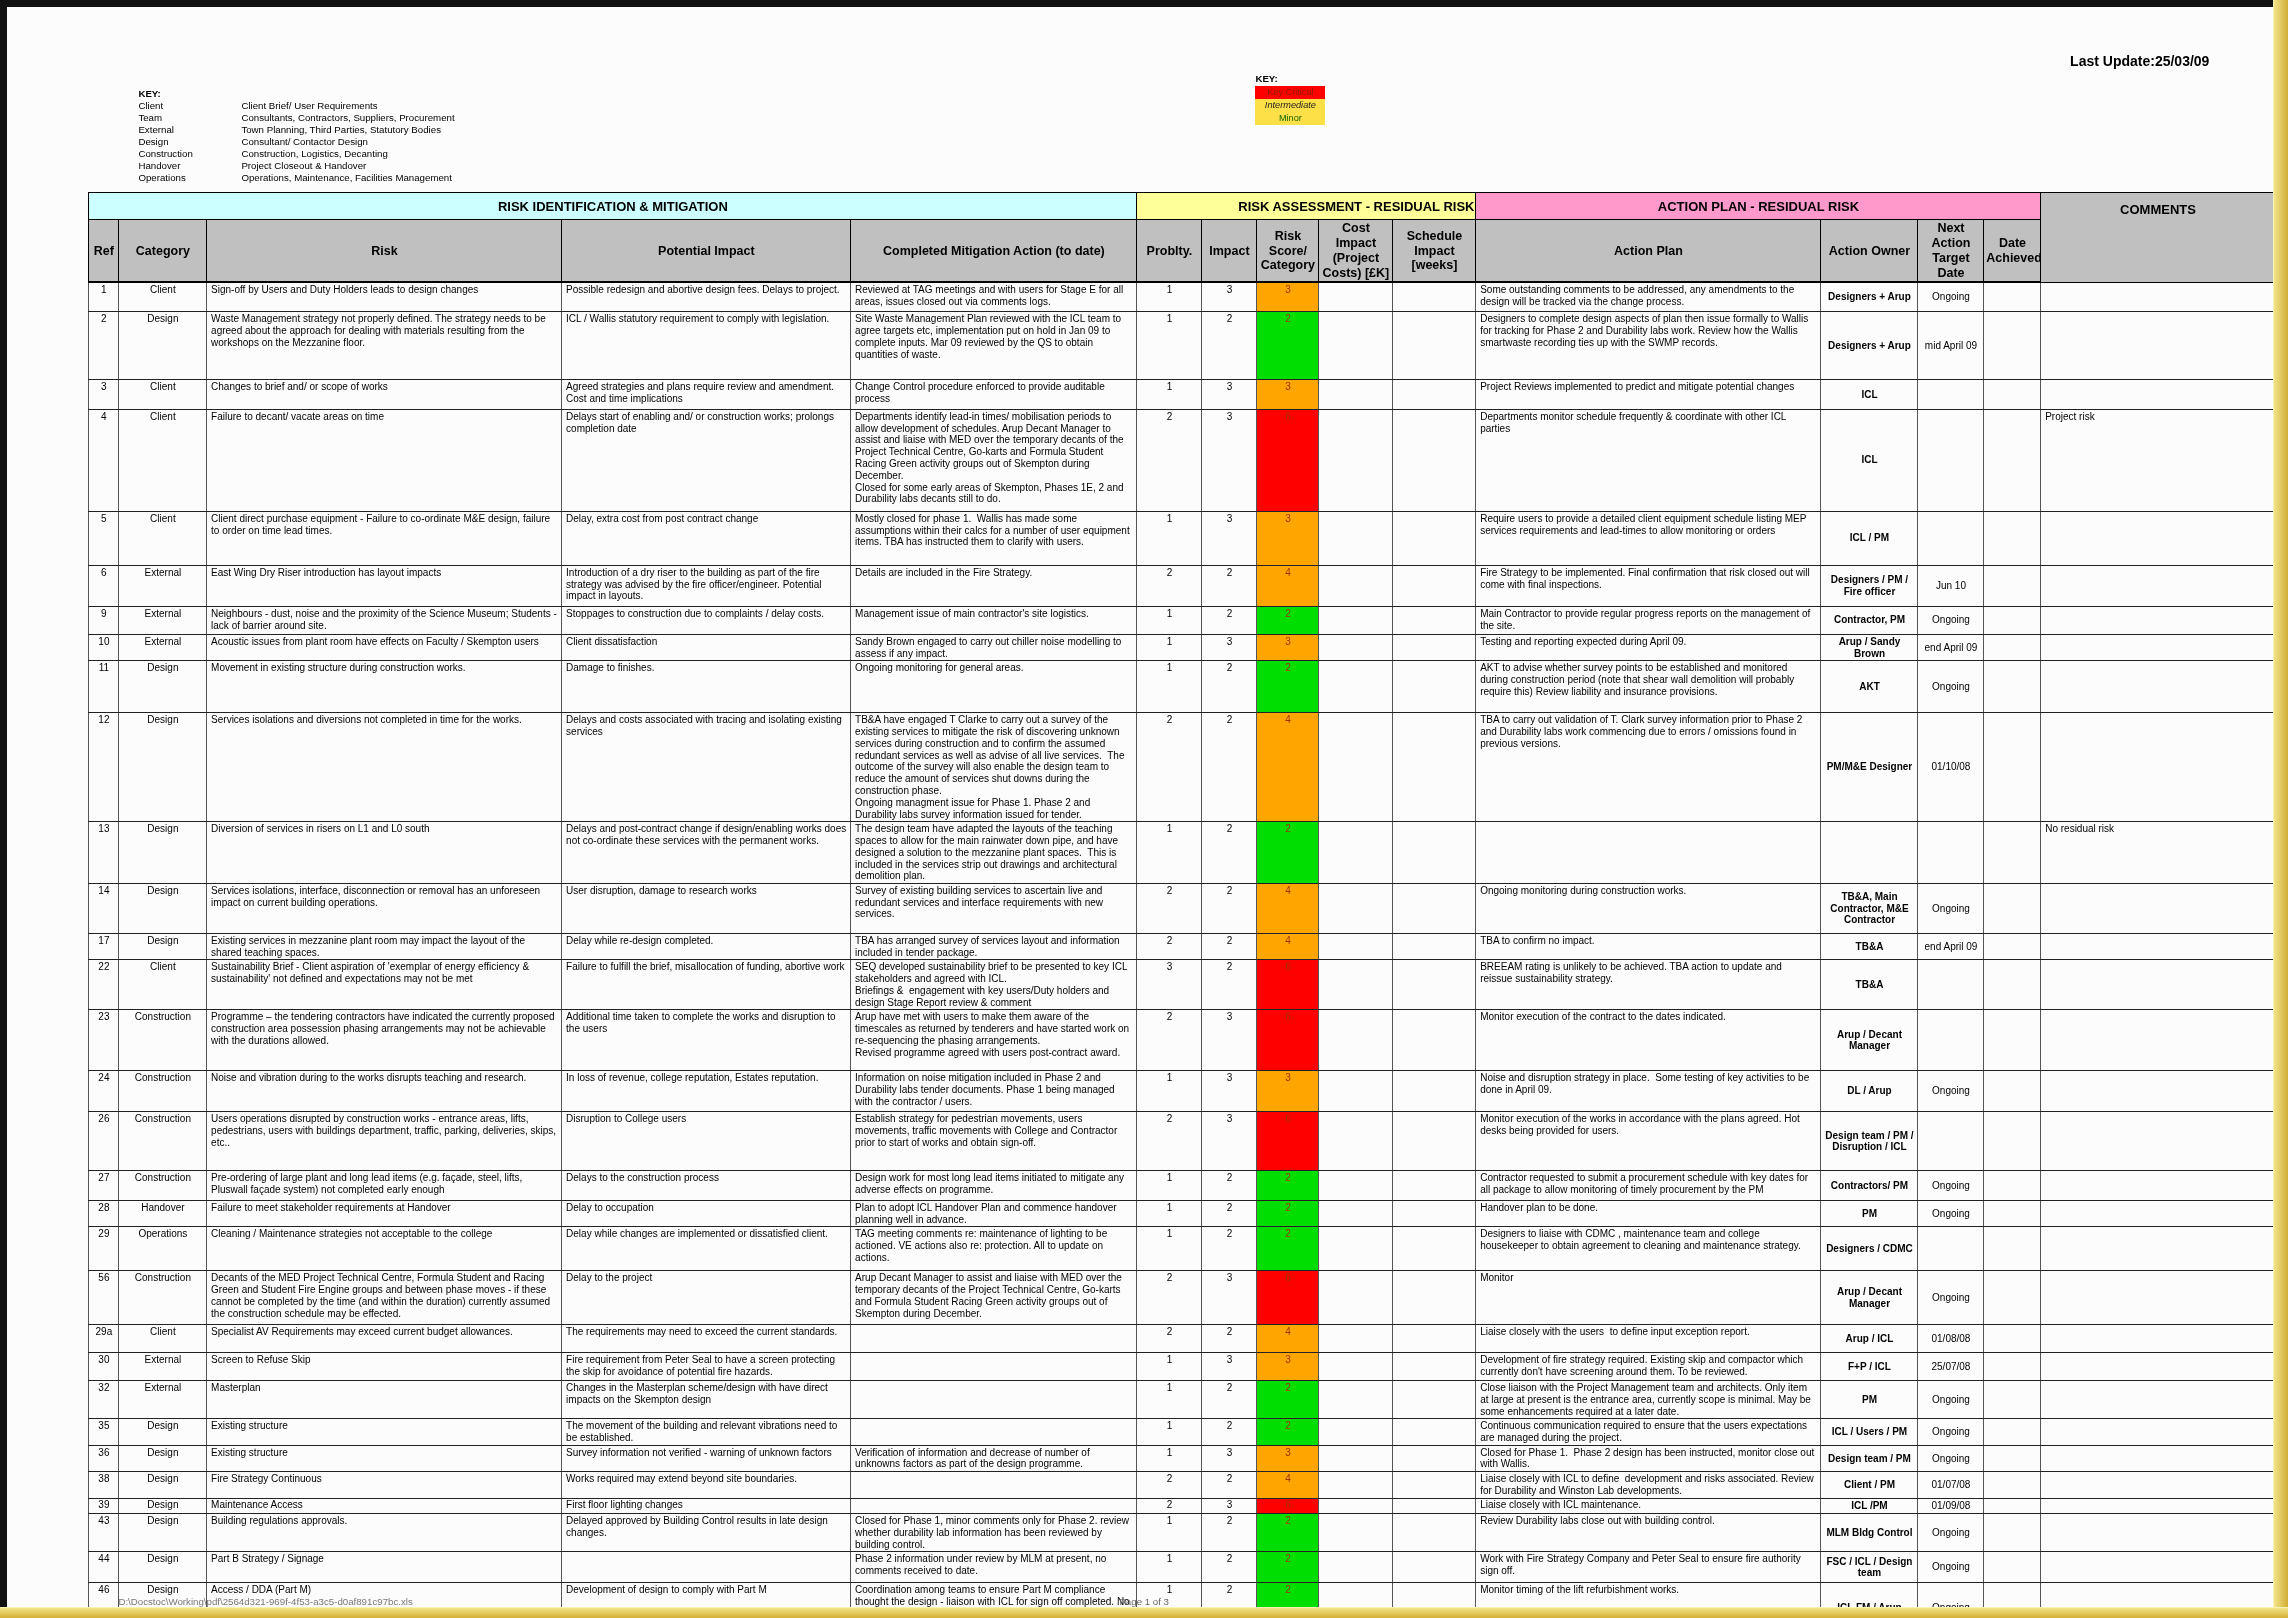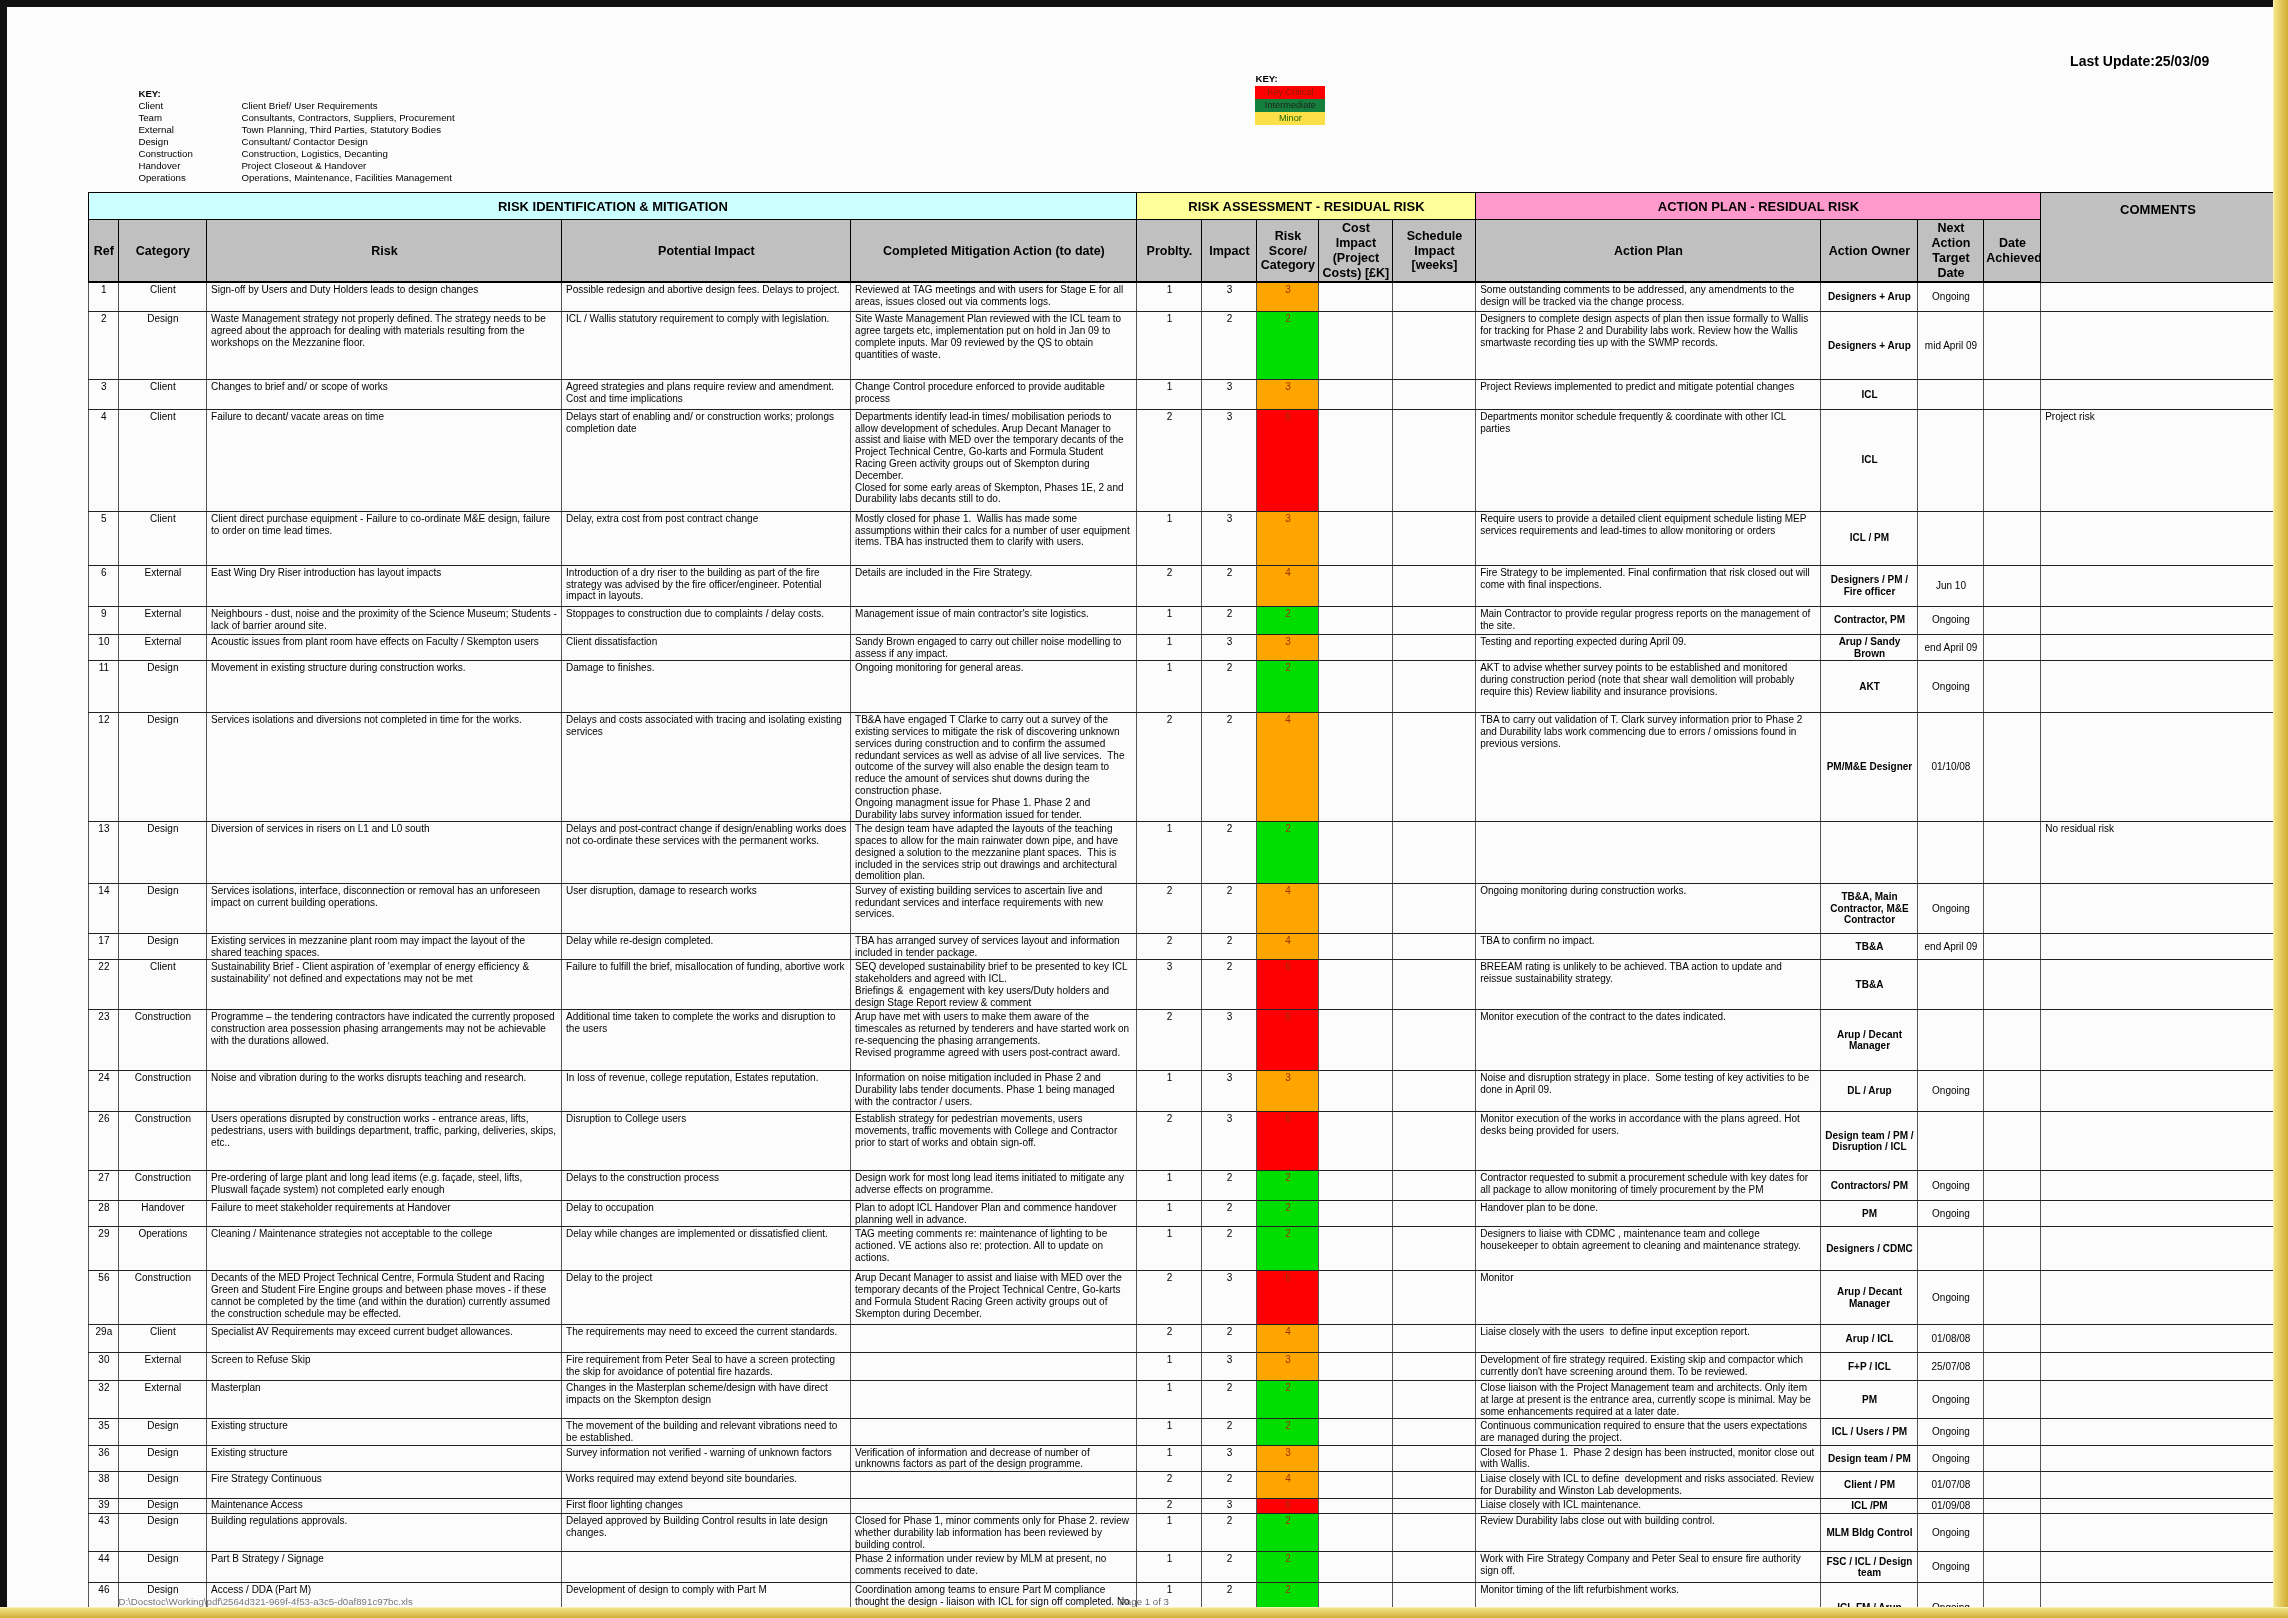--- a/index.html
+++ b/index.html
@@ -72,21 +72,21 @@
         <div class="key-row"><span class="key-term">Construction</span><span class="key-desc">Construction, Logistics, Decanting</span></div>
         <div class="key-row"><span class="key-term">Handover</span><span class="key-desc">Project Closeout &amp; Handover</span></div>
         <div class="key-row"><span class="key-term">Operations</span><span class="key-desc">Operations,  Maintenance,  Facilities Management</span></div>
       </div>
   </div>
 
   <div class="sev-key">
     <div class="key-label">KEY:</div>
     <div id="sevkey">
         <div class="sev-row" style="background: rgb(255, 0, 0); color: rgb(139, 26, 0);">Key Critical</div>
-        <div class="sev-row" style="background: #15803d; color: rgb(34, 34, 34);">Intermediate</div>
+        <div class="sev-row" style="background: #fde047; color: rgb(34, 34, 34); font-style: italic;">Intermediate</div>
         <div class="sev-row" style="background: #fde047; color: rgb(26, 102, 0);">Minor</div>
       </div>
   </div>
 
   <table class="risk-table">
     <colgroup>
       <col style="width:30px">
         <col style="width:88px">
         <col style="width:355px">
         <col style="width:289px">
@@ -98,21 +98,21 @@
         <col style="width:83px">
       <col style="width:345px">
         <col style="width:97px">
         <col style="width:66px">
         <col style="width:57px">
         <col style="width:234px">
     </colgroup>
     <thead>
       <tr class="secrow">
         <th colspan="5" class="sec" style="background: rgb(204, 255, 255);">RISK IDENTIFICATION &amp; MITIGATION</th>
-        <th colspan="5" class="sec" style="background: rgb(255, 255, 153);">RISK ASSESSMENT - RESIDUAL RISK</th>
+        <th colspan="5" class="sec" style="background: rgb(255, 255, 153); text-align: right;">RISK ASSESSMENT - RESIDUAL RISK</th>
         <th colspan="4" class="sec" style="background: rgb(255, 153, 204);">ACTION PLAN - RESIDUAL RISK</th>
         <th rowspan="2" class="sec sec-comments" style="background: rgb(192, 192, 192);">COMMENTS</th>
       </tr>
       <tr class="colrow" id="colhead">
           <th class="colh">Ref</th>
           <th class="colh">Category</th>
           <th class="colh">Risk</th>
           <th class="colh">Potential Impact</th>
           <th class="colh">Completed Mitigation Action (to date)</th>
           <th class="colh bl">Problty.</th>

